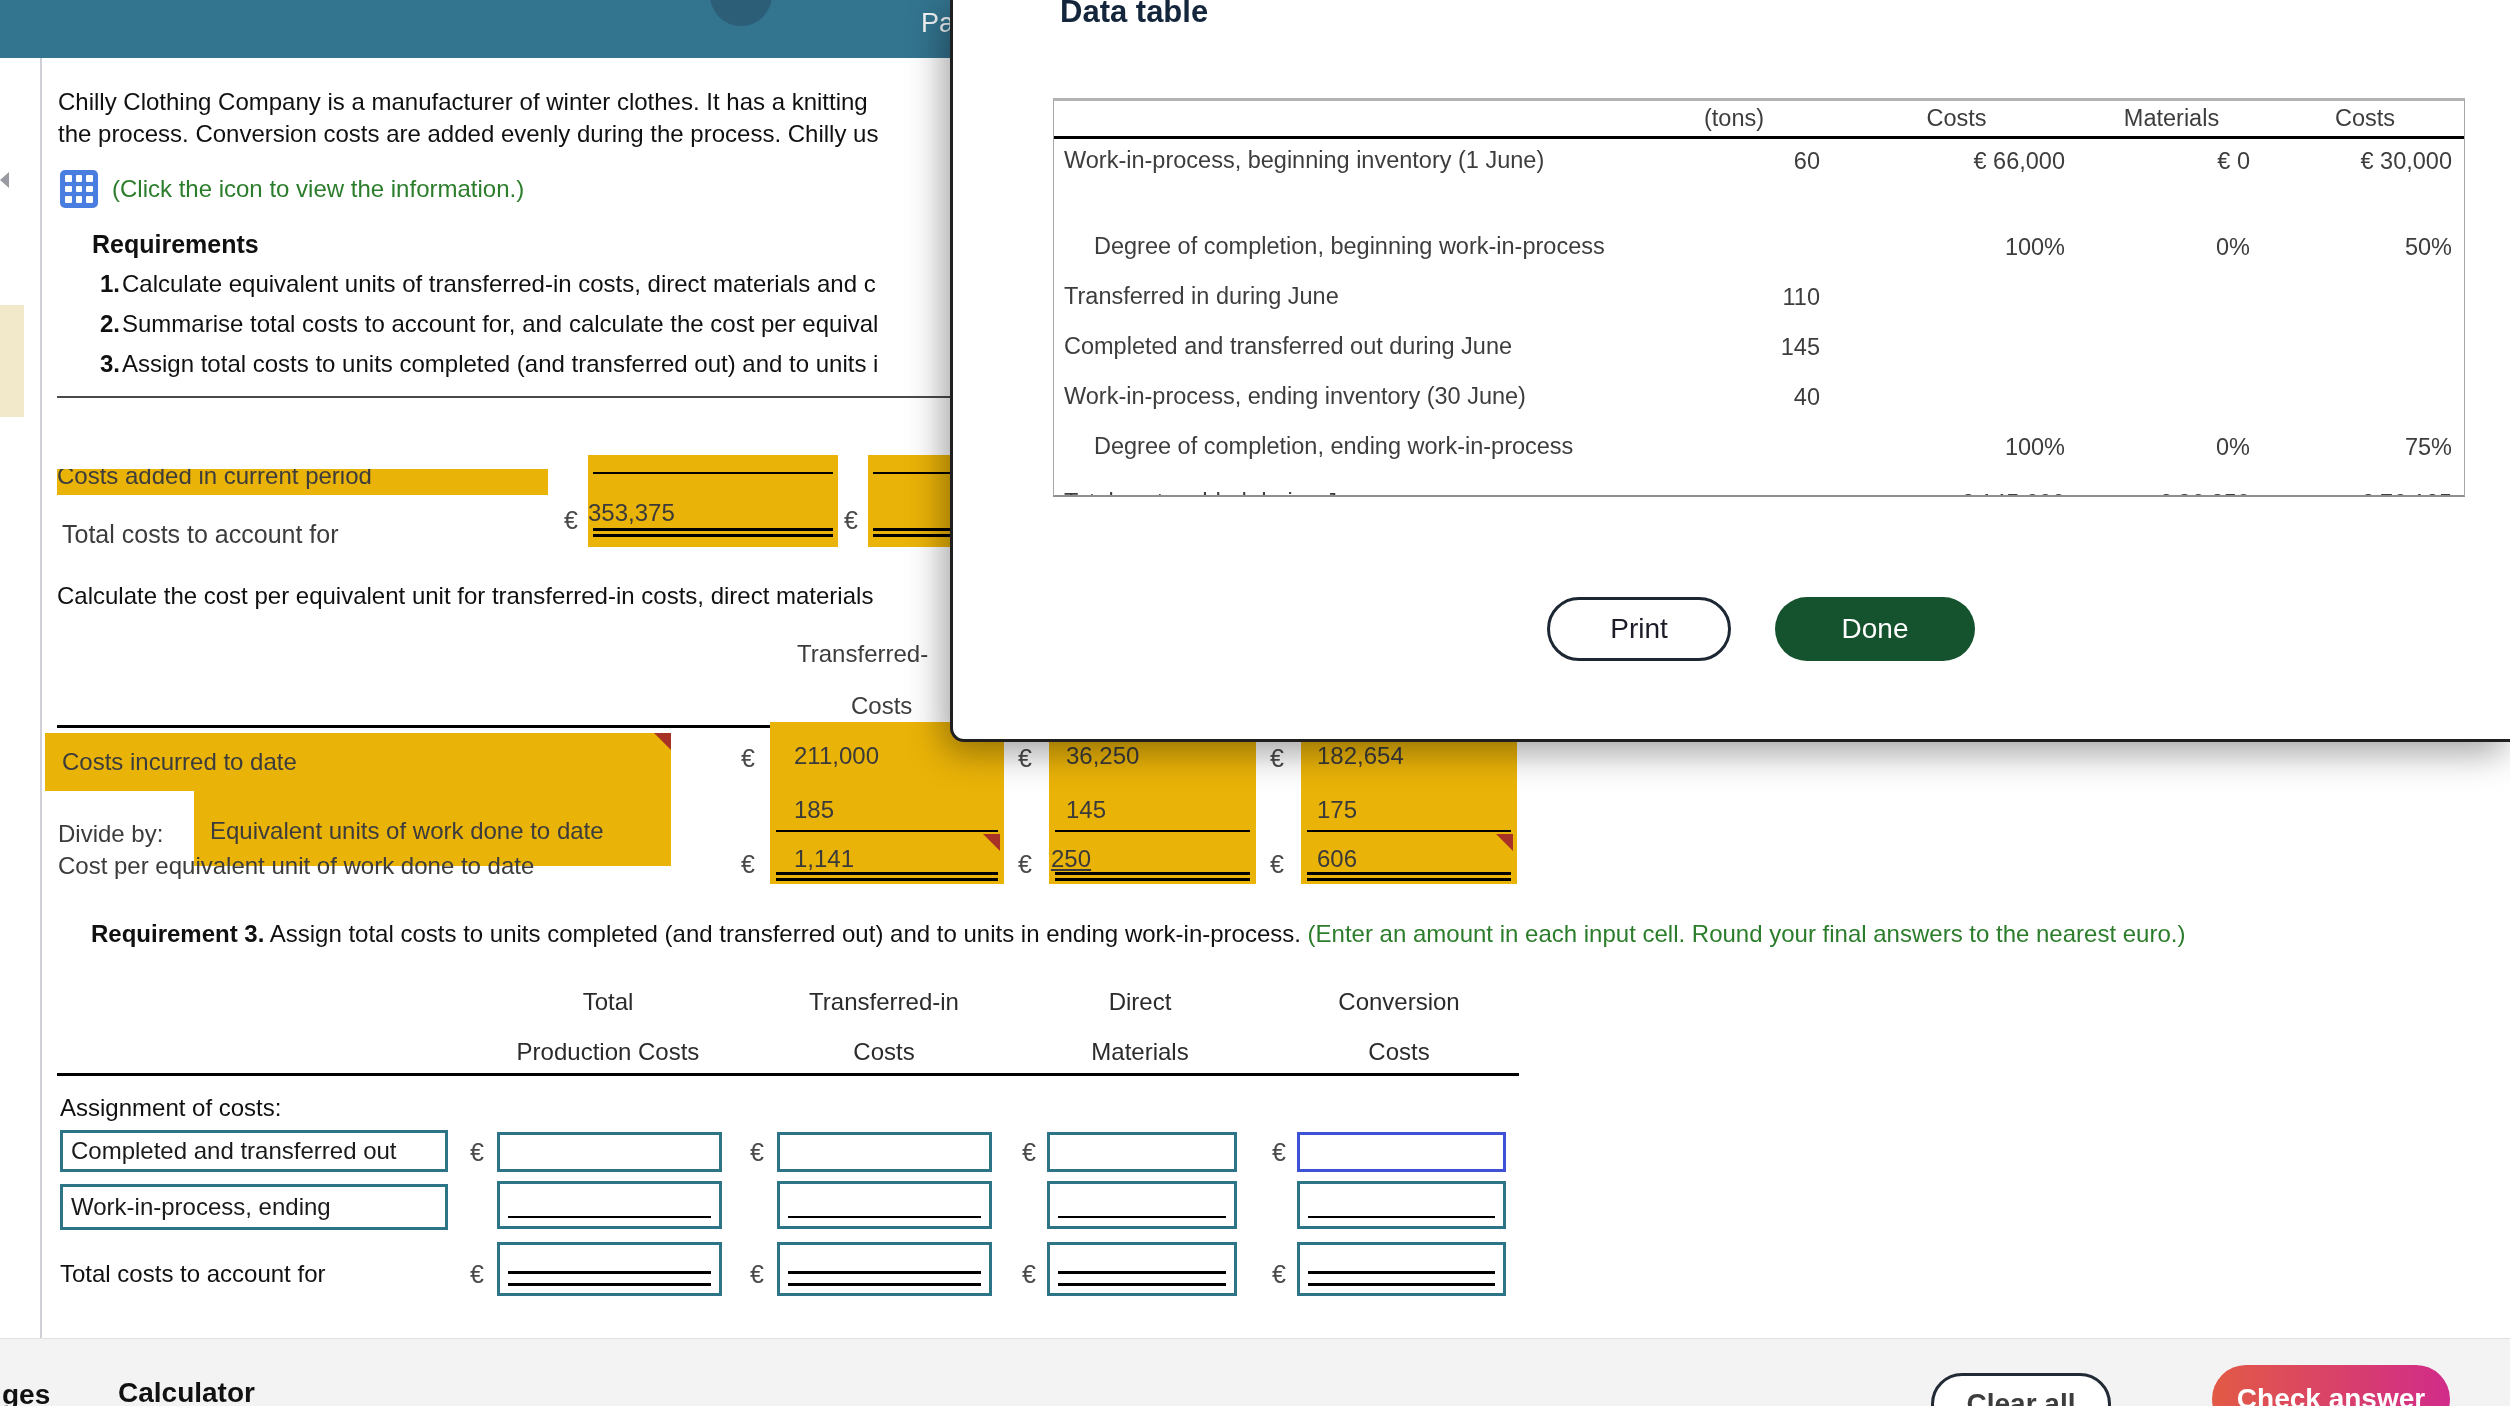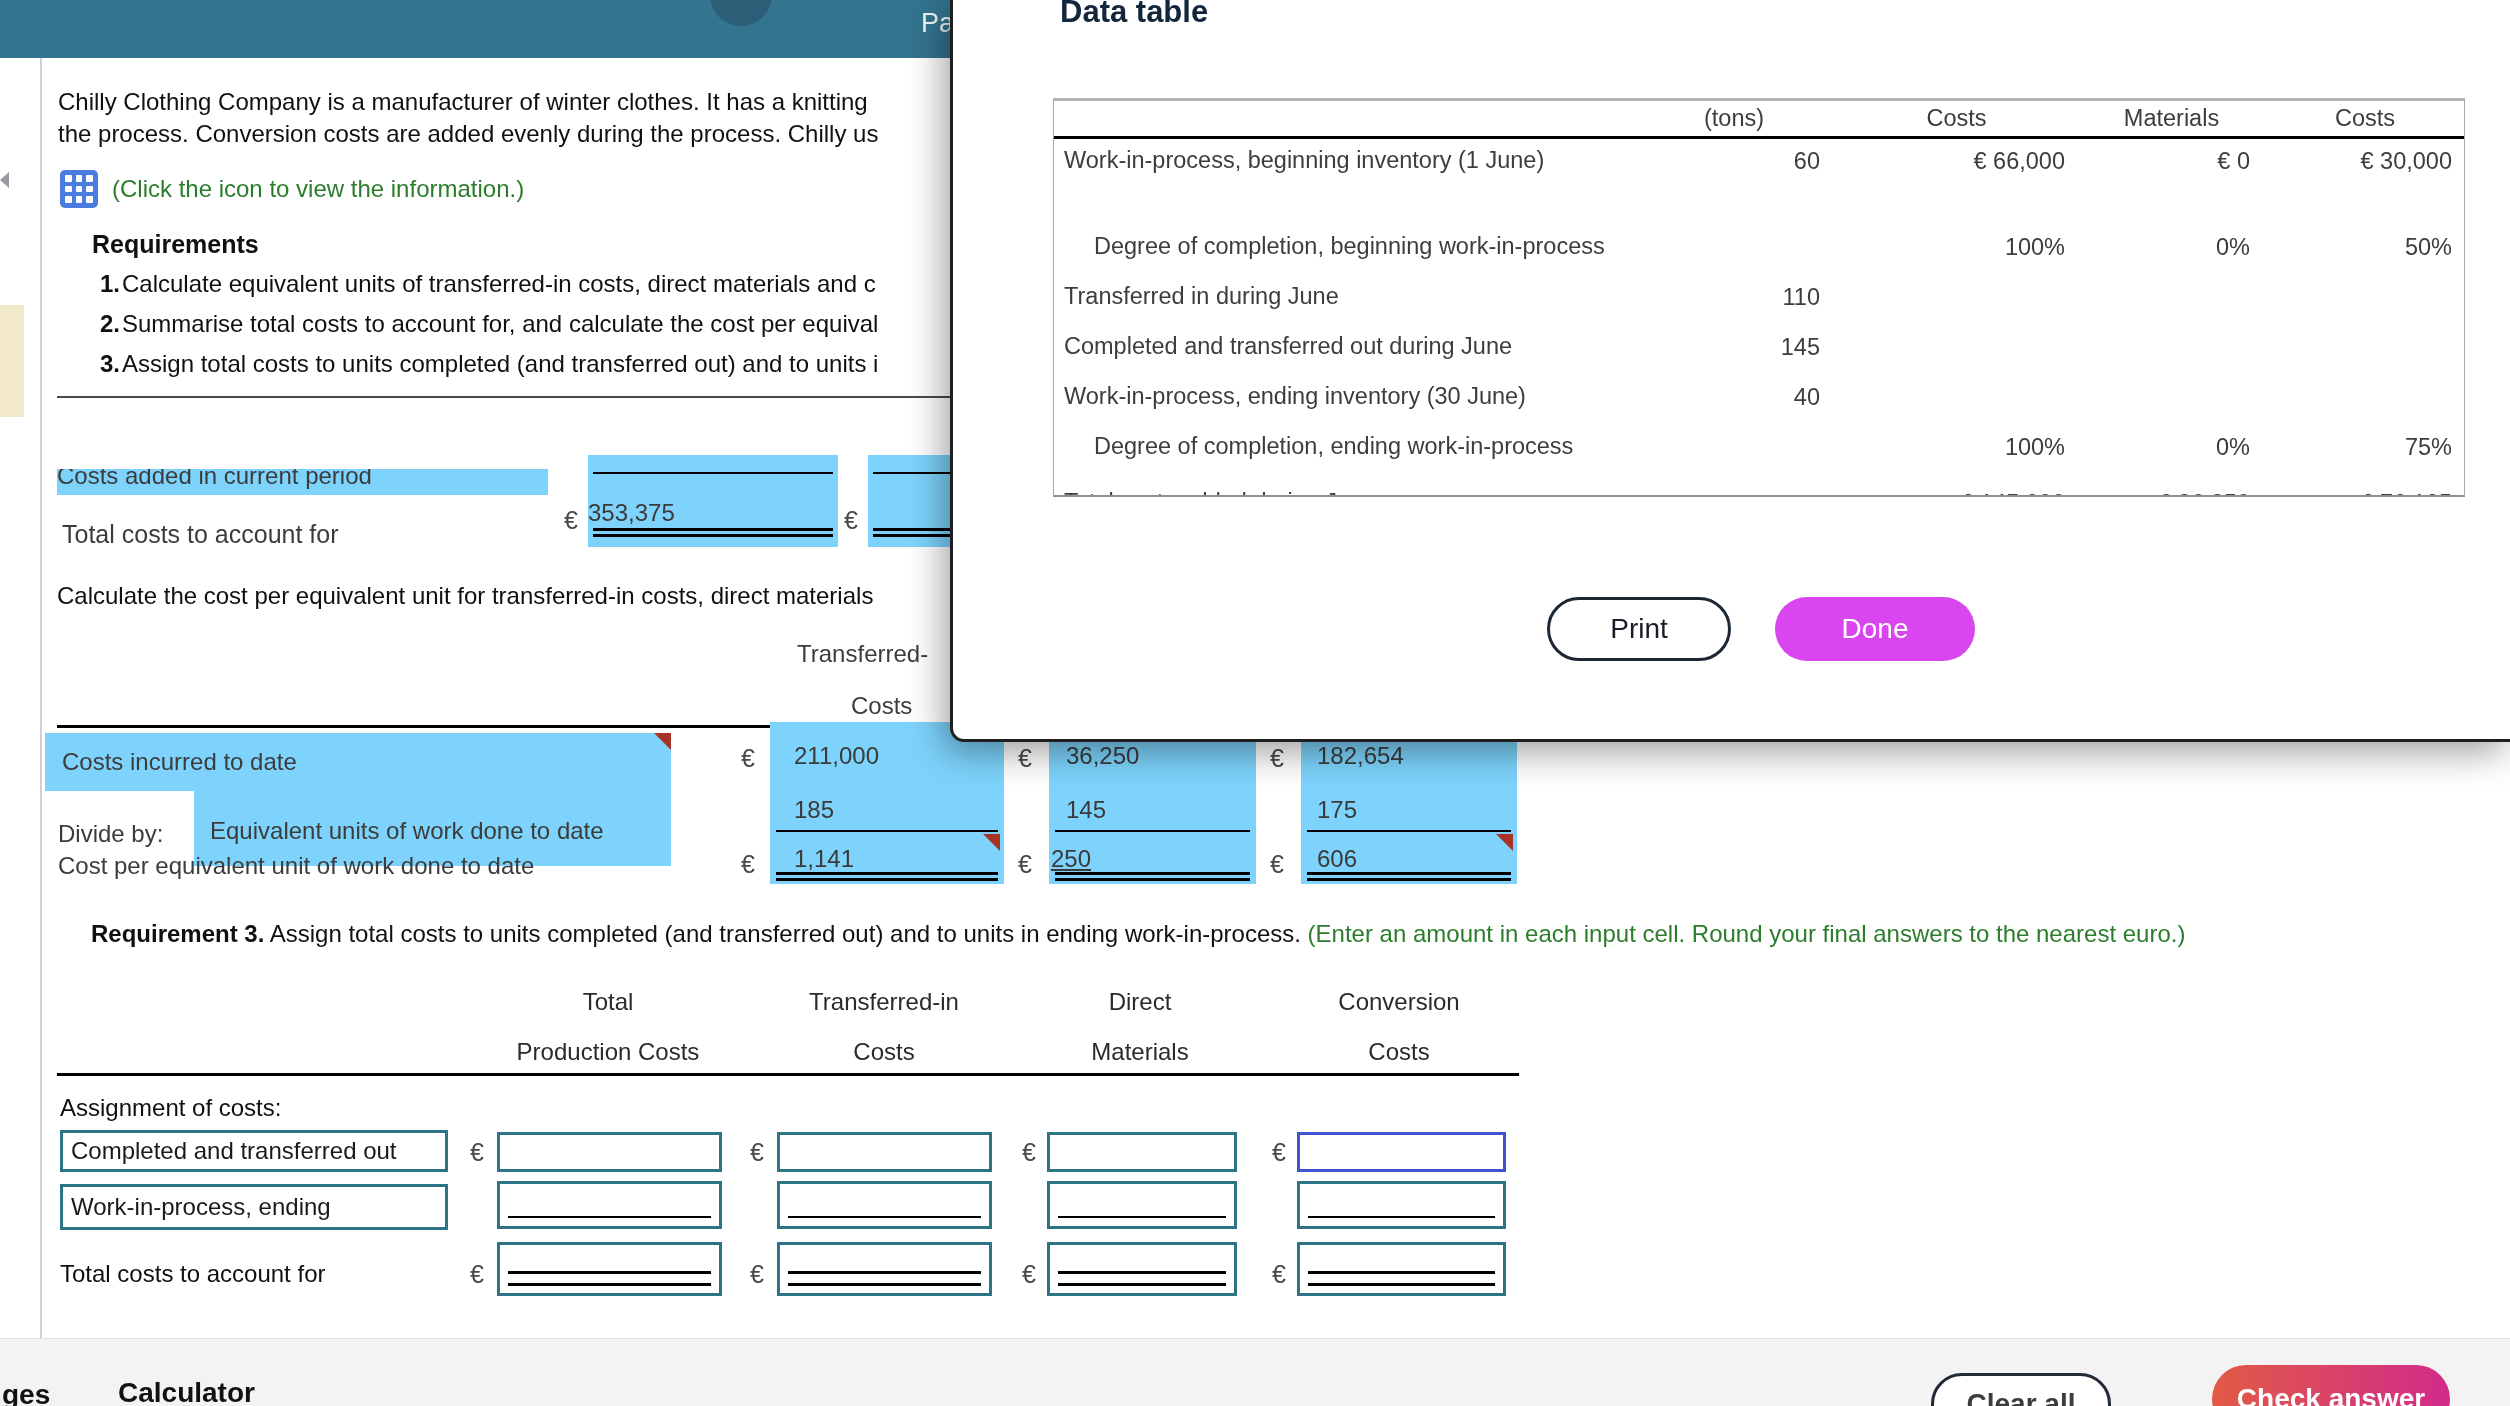--- a/index.html
+++ b/index.html
@@ -24,21 +24,21 @@
     display:grid; grid-template-columns:repeat(3,1fr); grid-template-rows:repeat(3,1fr); gap:4px; padding:5px; }
   #info-icon span { background:#ffffff; border-radius:1px; }
 
   #left-marker { position:absolute; left:0; top:172px; width:0; height:0;
     border-top:8px solid transparent; border-bottom:8px solid transparent; border-right:9px solid #9a9aa2; }
   #yellow-box { position:absolute; left:0; top:305px; width:24px; height:112px; background:#f2e9cb; }
 
   .hrule-dark { position:absolute; height:2px; background:#4a4a4a; }
   .hrule-black { position:absolute; height:3px; background:#000; }
 
-  .lav { background:#7dd3fc; }
+  .lav { background:#eab308; }
   .clip-label { position:absolute; overflow:hidden; }
   .clip-label > div { margin-top:-9px; }
 
   .dbl-rule { border-top:3px solid #000; border-bottom:3px solid #000; height:9px; }
   .sng-rule { height:2px; background:#000; }
 
   .euro { position:absolute; color:#4a4a4a; font-size:25px; }
   .rval { position:absolute; text-align:left; font-size:24px; color:#3a3a3a; }
 
   .red-tri { position:absolute; width:0; height:0; border-top:17px solid #a93226; border-left:17px solid transparent; }
@@ -63,21 +63,21 @@
     border-top:3px solid #b3b3b3; border-left:1px solid #a8a8a8; border-right:1px solid #a8a8a8; border-bottom:2px solid #8f8f8f; }
   #dt { width:100%; border-collapse:collapse; table-layout:fixed; font-size:23.5px; color:#3d3d3d; }
   #dt th { font-weight:normal; text-align:center; height:36px; border-bottom:3px solid #000; vertical-align:middle; }
   #dt td { vertical-align:bottom; padding-bottom:12px; }
   #dt td.num { text-align:right; padding-right:14px; white-space:nowrap; }
   #dt td.lab { padding-left:10px; white-space:normal; line-height:30px; }
   #dt td.lab.ind { padding-left:40px; }
   .pillbtn { position:absolute; border-radius:33px; display:flex; align-items:center; justify-content:center;
     font-size:28px; cursor:pointer; }
   #btn-print { left:594px; top:597px; width:184px; height:64px; background:#fff; border:3px solid #1c2733; color:#1c1c28; }
-  #btn-done  { left:822px; top:597px; width:200px; height:64px; background:#d946ef; color:#fff; }
+  #btn-done  { left:822px; top:597px; width:200px; height:64px; background:#14532d; color:#fff; }
 
   
   #bottombar { position:absolute; left:0; top:1338px; width:2510px; height:68px; background:#f3f3f4; border-top:1px solid #e0e0e0; }
   #bb-ges { position:absolute; left:2px; top:40px; font-size:28px; font-weight:bold; color:#111; }
   #bb-calc { position:absolute; left:118px; top:38px; font-size:28px; font-weight:bold; color:#111; }
   #btn-clear { position:absolute; left:1931px; top:34px; width:180px; height:62px; border-radius:31px;
     background:#fff; border:3px solid #222b35; color:#3d3d3d; font-size:28px; font-weight:bold;
     display:flex; align-items:center; justify-content:center; }
   #btn-check { position:absolute; left:2212px; top:26px; width:238px; height:68px; border-radius:34px;
     background:linear-gradient(90deg,#e25a45,#d12b8a); color:#fff; font-size:28px; font-weight:bold;

